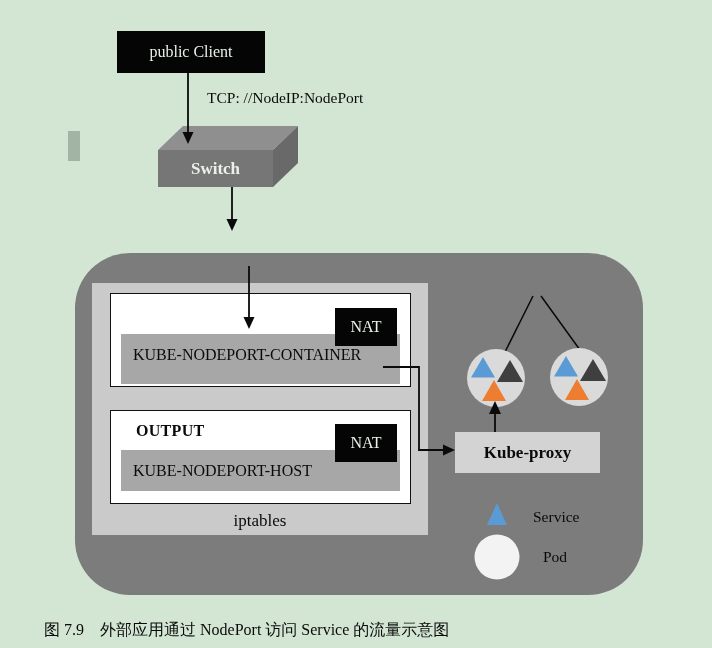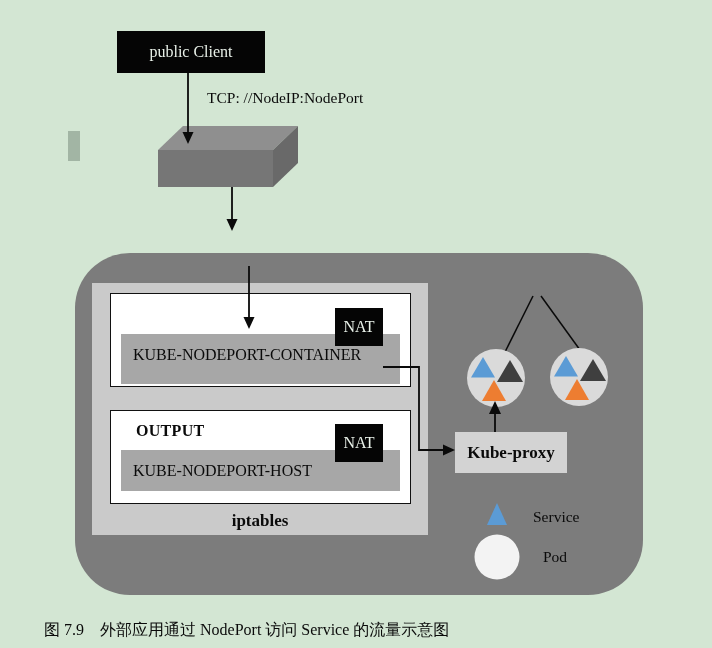--- a/index.html
+++ b/index.html
@@ -52,38 +52,38 @@
   .chain-label.pre{left:122px;top:306px;}
   .chain-label.out{left:124px;top:422px;margin-left:12px;}
   .target-bar{
     background:var(--bar-fill);color:var(--ink);
     font-size:16px;line-height:42px;padding-left:12px;box-sizing:border-box;
     white-space:nowrap;
   }
   .target-bar.container{left:121px;top:334px;width:279px;height:50px;}
   .target-bar.host{left:121px;top:450px;width:279px;height:41px;line-height:41px;}
   .nat-box{
-    width:48px;height:38px;font-size:16px;
+    width:62px;height:38px;font-size:16px;
   }
   .nat-box.n1{left:335px;top:308px;}
   .nat-box.n2{left:335px;top:424px;}
   .iptables-label{
     left:92px;top:511px;width:336px;text-align:center;
-    font-weight:bold;font-size:17px;color:var(--ink);
+    font-weight:normal;font-size:17px;color:var(--ink);
   }
   .client-box{left:117px;top:31px;width:148px;height:42px;font-size:16px;}
   .eth0-box{left:200px;top:230px;width:58px;height:36px;font-size:15px;}
   .docker0-box{
     left:494px;top:259px;width:89px;height:37px;
     background:var(--docker0-fill);color:var(--light-text);
     display:flex;align-items:center;justify-content:center;
     font-weight:bold;font-size:16px;
   }
   .kubeproxy-box{
-    left:455px;top:432px;width:112px;height:41px;
+    left:455px;top:432px;width:145px;height:41px;
     background:var(--kube-proxy-fill);color:var(--ink);
     display:flex;align-items:center;justify-content:center;
     font-weight:bold;font-size:17px;
   }
   .switch-label{
     left:158px;top:150px;width:115px;height:37px;
     display:flex;align-items:center;justify-content:center;
     color:var(--light-text);font-weight:bold;font-size:17px;
   }
   .tcp-label{left:207px;top:89px;font-size:15.5px;color:var(--ink);white-space:nowrap;}
@@ -168,20 +168,21 @@
     </g>
 
     <g>
       <polygon points="487,525 507,525 497,503" style="fill:var(--service-blue)"></polygon>
       <circle cx="497" cy="557" r="22.5" style="fill:var(--legend-pod-fill)"></circle>
     </g>
   </svg>
 
   <div class="abs blackbox client-box">public Client</div>
   <div class="abs tcp-label">TCP: //NodeIP:NodePort</div>
+  <div class="abs switch-label">Switch</div>
   <div class="abs kubeproxy-box">Kube-proxy</div>
 
   <div class="abs chain-label out">OUTPUT</div>
   <div class="abs iptables-label">iptables</div>
 
   <div class="abs legend-service-label">Service</div>
   <div class="abs legend-pod-label">Pod</div>
 
   <div class="abs caption">图 7.9　外部应用通过 NodePort 访问 Service 的流量示意图</div>
 </div>

